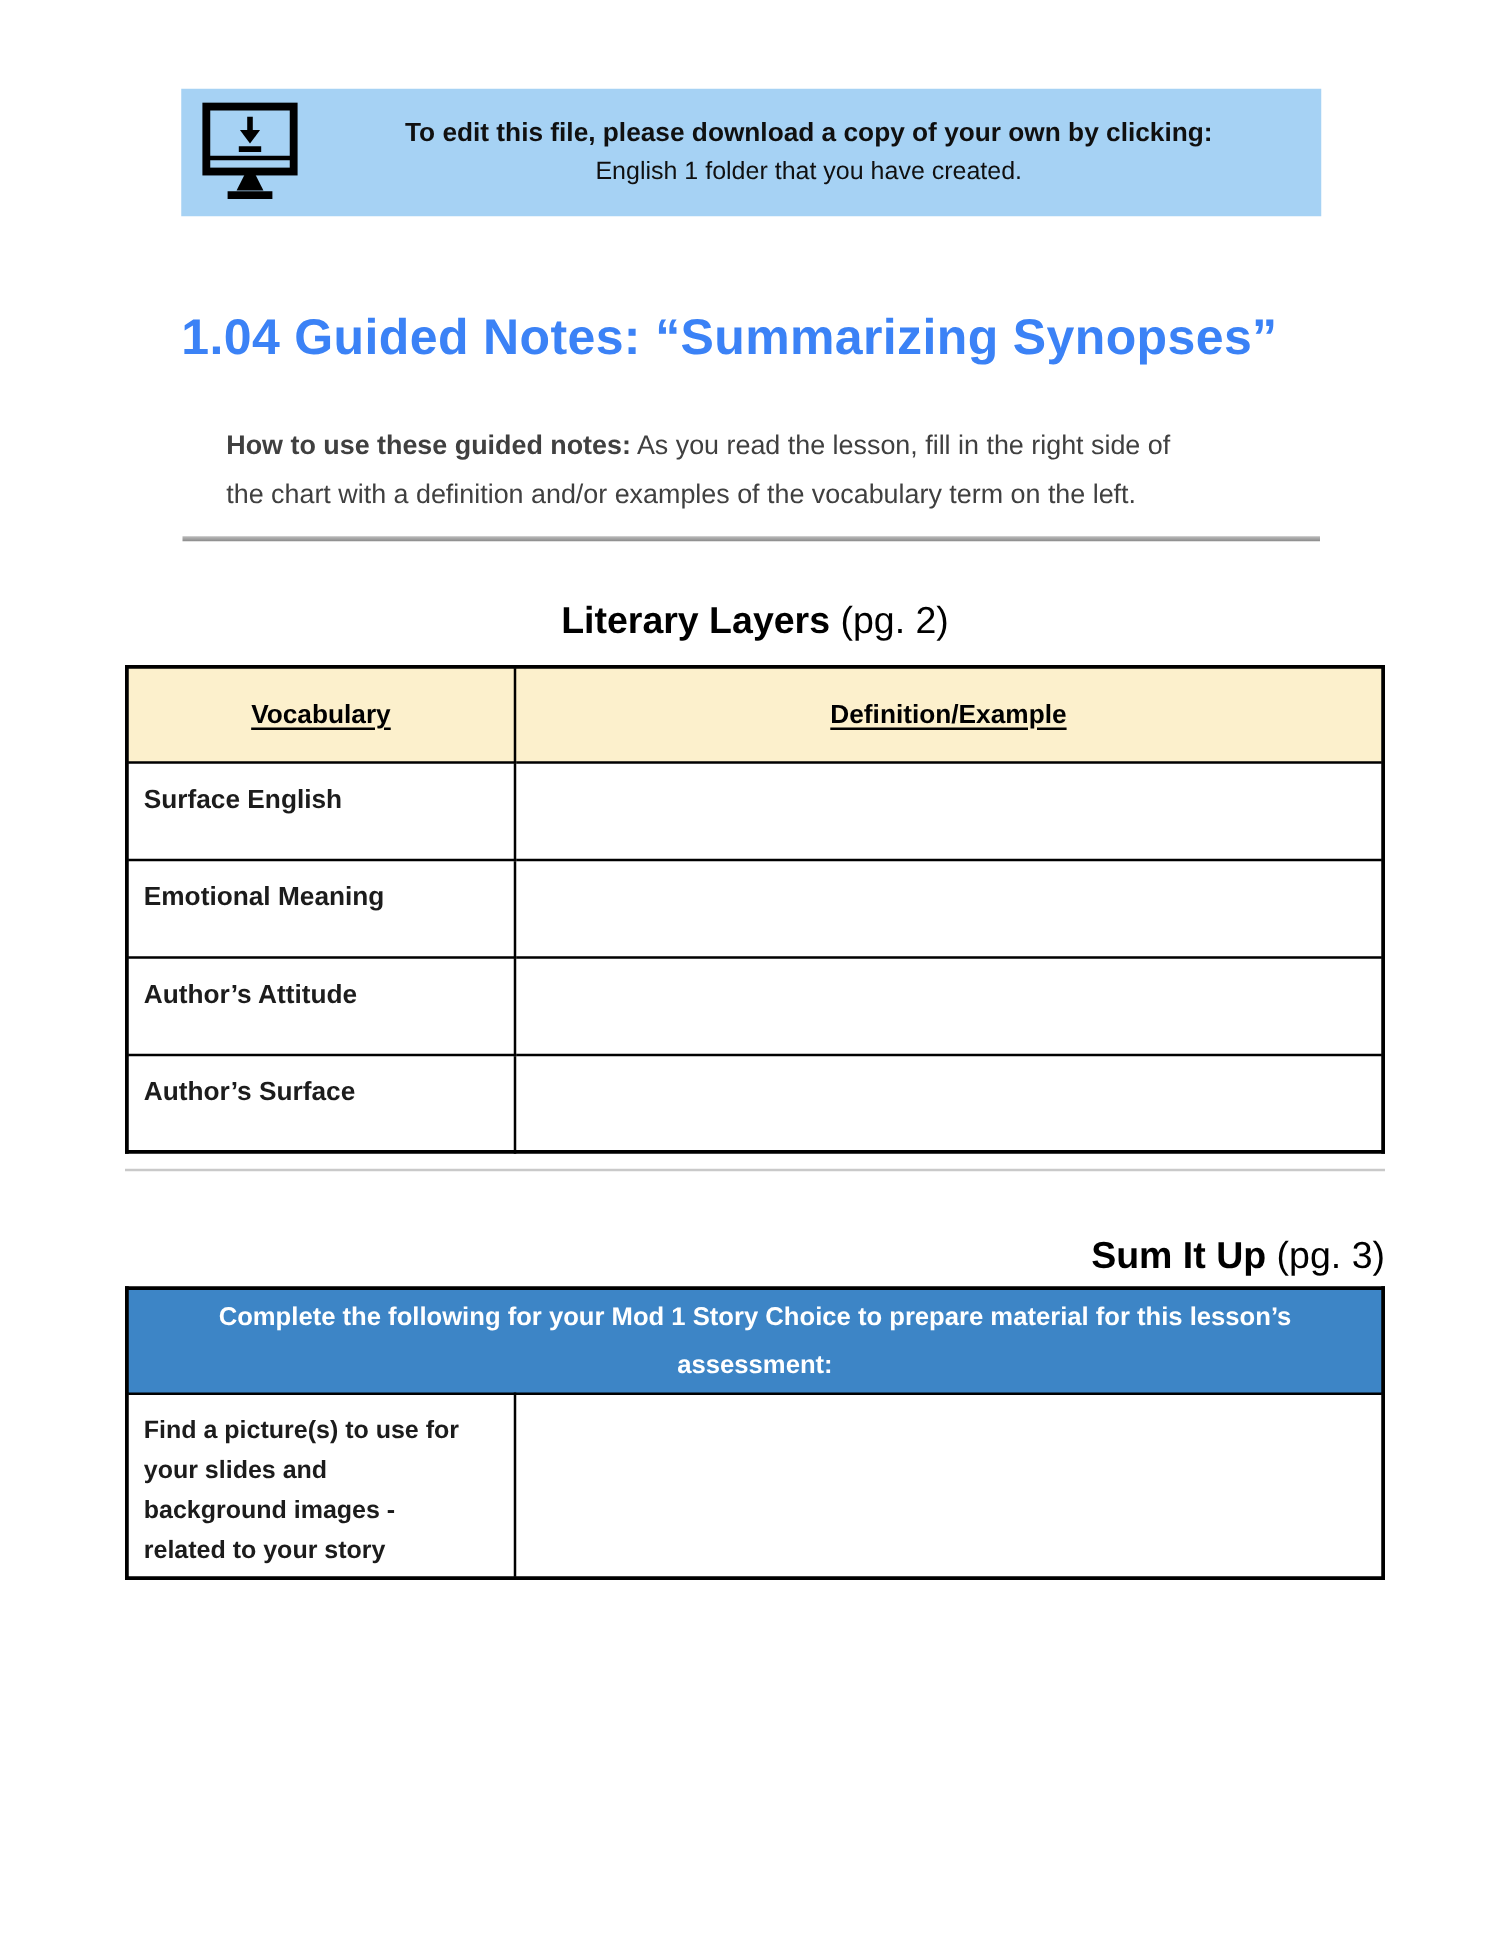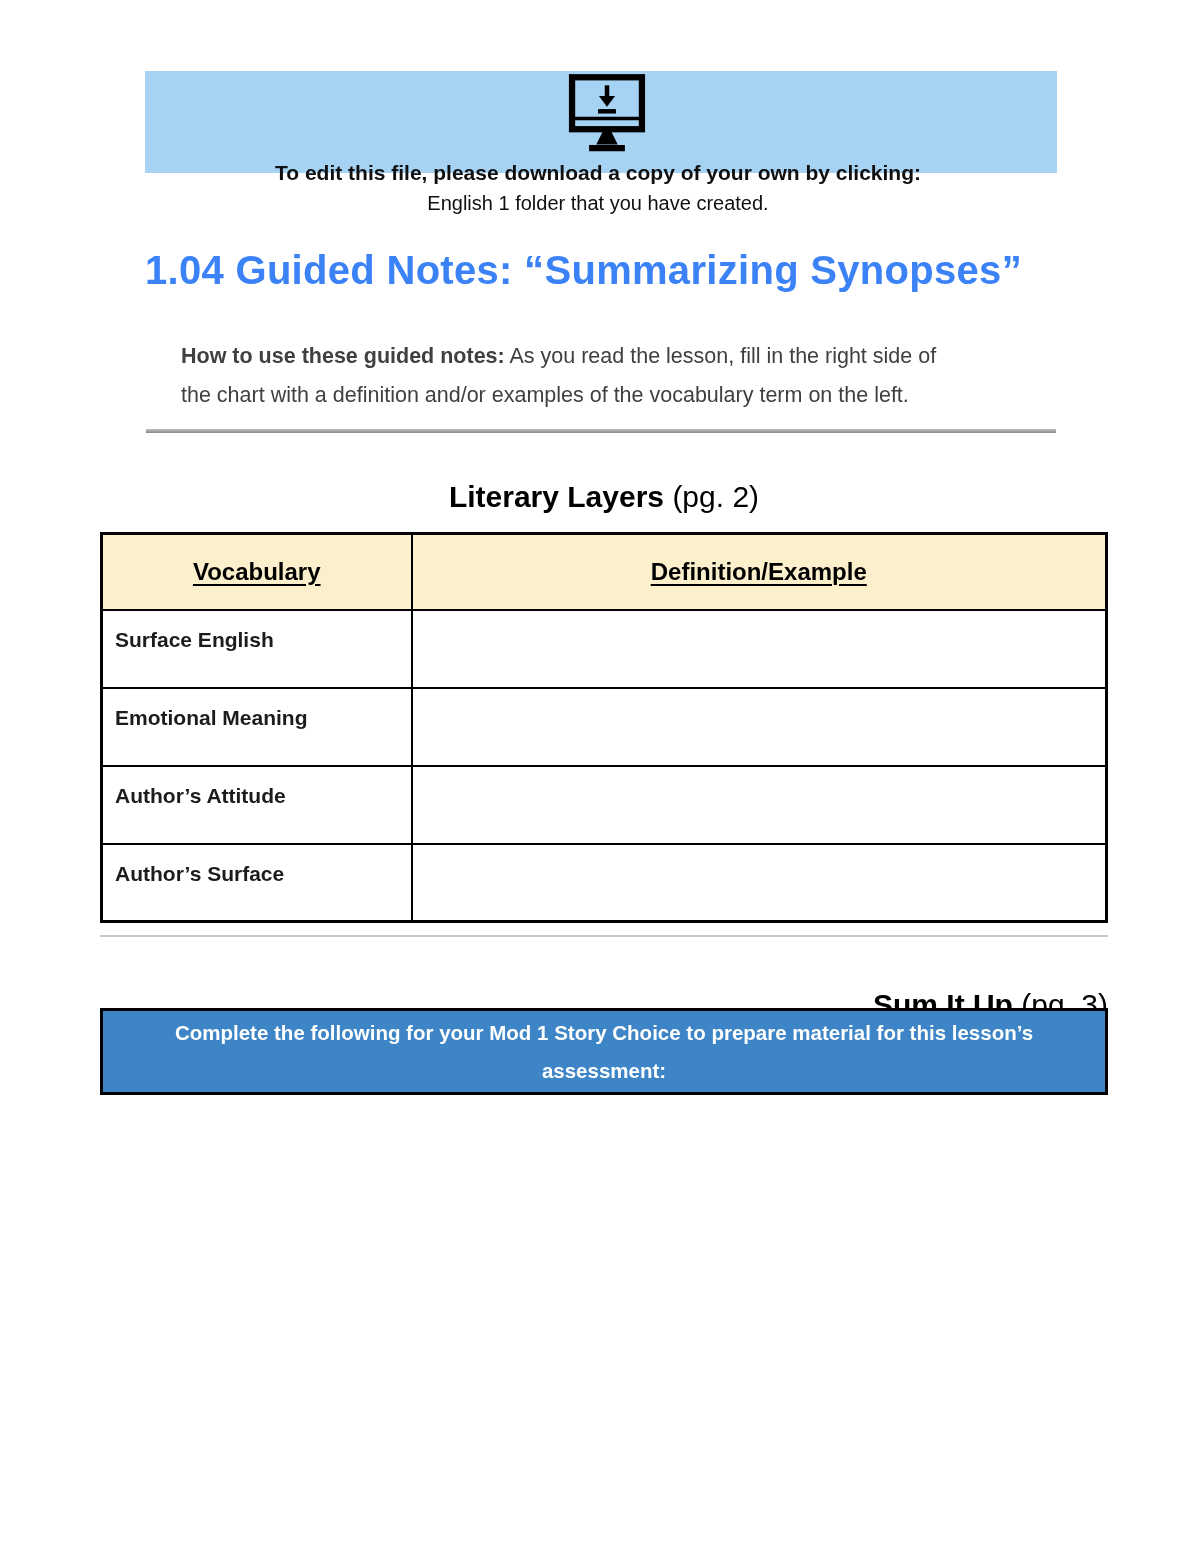--- a/index.html
+++ b/index.html
@@ -5,21 +5,21 @@
   * { margin:0; padding:0; box-sizing:border-box; }
   html,body { background:#ffffff; }
   body {
     width:1200px; height:1553px; position:relative;
     font-family:"Liberation Sans", sans-serif; color:#1c1c1c;
   }
 
   
   .banner {
     position:absolute; left:145px; top:71px; width:912px; height:102px;
-    background:#A6D2F4; display:flex; align-items:center;flex-direction:column;
+    background:#A6D2F4; display:flex; align-items:center;
   }
   .banner-icon { width:86px; height:86px; margin-left:12px; flex:none; }
   .banner-text { flex:1; text-align:center; color:#101010; padding:0 8px 0 2px; }
   .banner-line-bold { font-weight:bold; font-size:21px; line-height:31px; }
   .banner-line { font-size:20px; line-height:31px; }
 
   
   .page-title {
     position:absolute; left:145px; top:248px; width:960px;
     font-size:40px; font-weight:bold; color:#3b82f6; letter-spacing:0.3px;
@@ -48,37 +48,37 @@
   table {
     position:absolute; left:100px; width:1008px;
     border-collapse:collapse; table-layout:fixed;
     border:3px solid #000;
   }
   col.c1 { width:310px; }
   td, th { border:2px solid #000; }
 
   .t1 { top:532px; }
   .t1 th {
-    height:76px; background:#FCF0CC; font-size:24px; font-weight:bold; color:#000;
+    height:76px; background:#FCF0CC; font-size:21px; font-weight:bold; color:#000;
     text-align:center; vertical-align:middle;
     text-decoration:underline; text-underline-offset:4px; text-decoration-thickness:2px;
   }
   .t1 tr.body { height:78px; }
   .term-cell {
     font-size:21px; font-weight:bold; vertical-align:top;
     padding:17px 8px 0 12px; background:#fff;
   }
   .answer-cell { background:#fff; }
 
   .sliver-line {
     position:absolute; left:100px; top:935px; width:1008px; height:2px;
     background:#c9c9c9;
   }
 
-  .t2 { top:1008px; }
+  .t2 { top:1029px; }
   .t2 th.blue-head {
     height:84px; background:#3D85C6; color:#ffffff;
     font-size:20.5px; font-weight:bold; line-height:38px;
     text-align:center; vertical-align:middle; white-space:pre-line;
     padding:0 14px;
   }
   .t2 tr.body { height:148px; }
   .task-cell {
     font-size:20px; vertical-align:top; line-height:32px;
     padding:12px 8px 0 12px; white-space:pre-line; background:#fff;
@@ -150,16 +150,23 @@
   <table class="t2">
     <colgroup>
         <col class="c1">
         <col>
       </colgroup>
     <tbody>
         <tr>
       <th class="blue-head" colspan="2"><span>Complete the following for your Mod </span><span>1</span><span> Story Choice to prepare material for this lesson’s
 assessment:</span></th>
     </tr>
+    <tr class="body">
+      <td class="task-cell allbold"><span>Find a picture(s) to use for
+your slides and
+background images -
+related to your story</span><span></span></td>
+      <td class="answer-cell"></td>
+    </tr>
   </tbody>
     </table>
 
 </div>
 
 </body></html>

